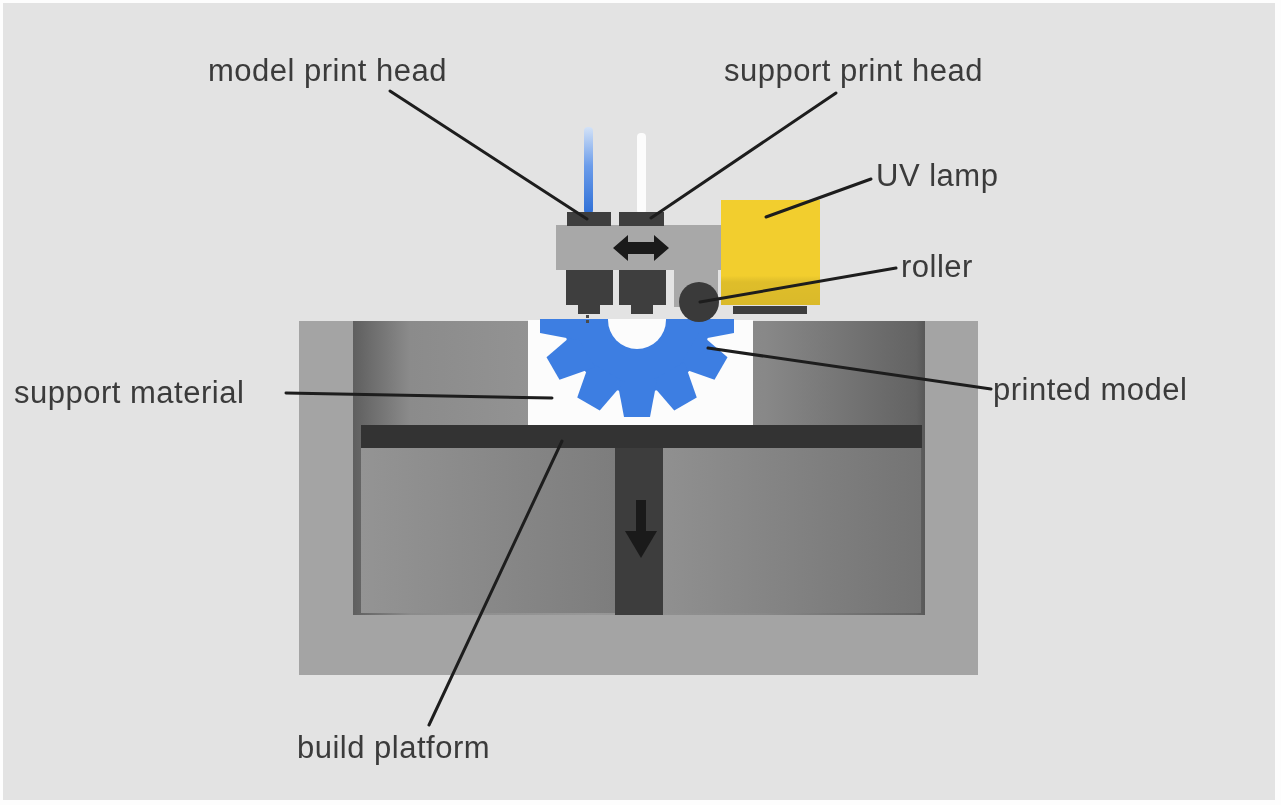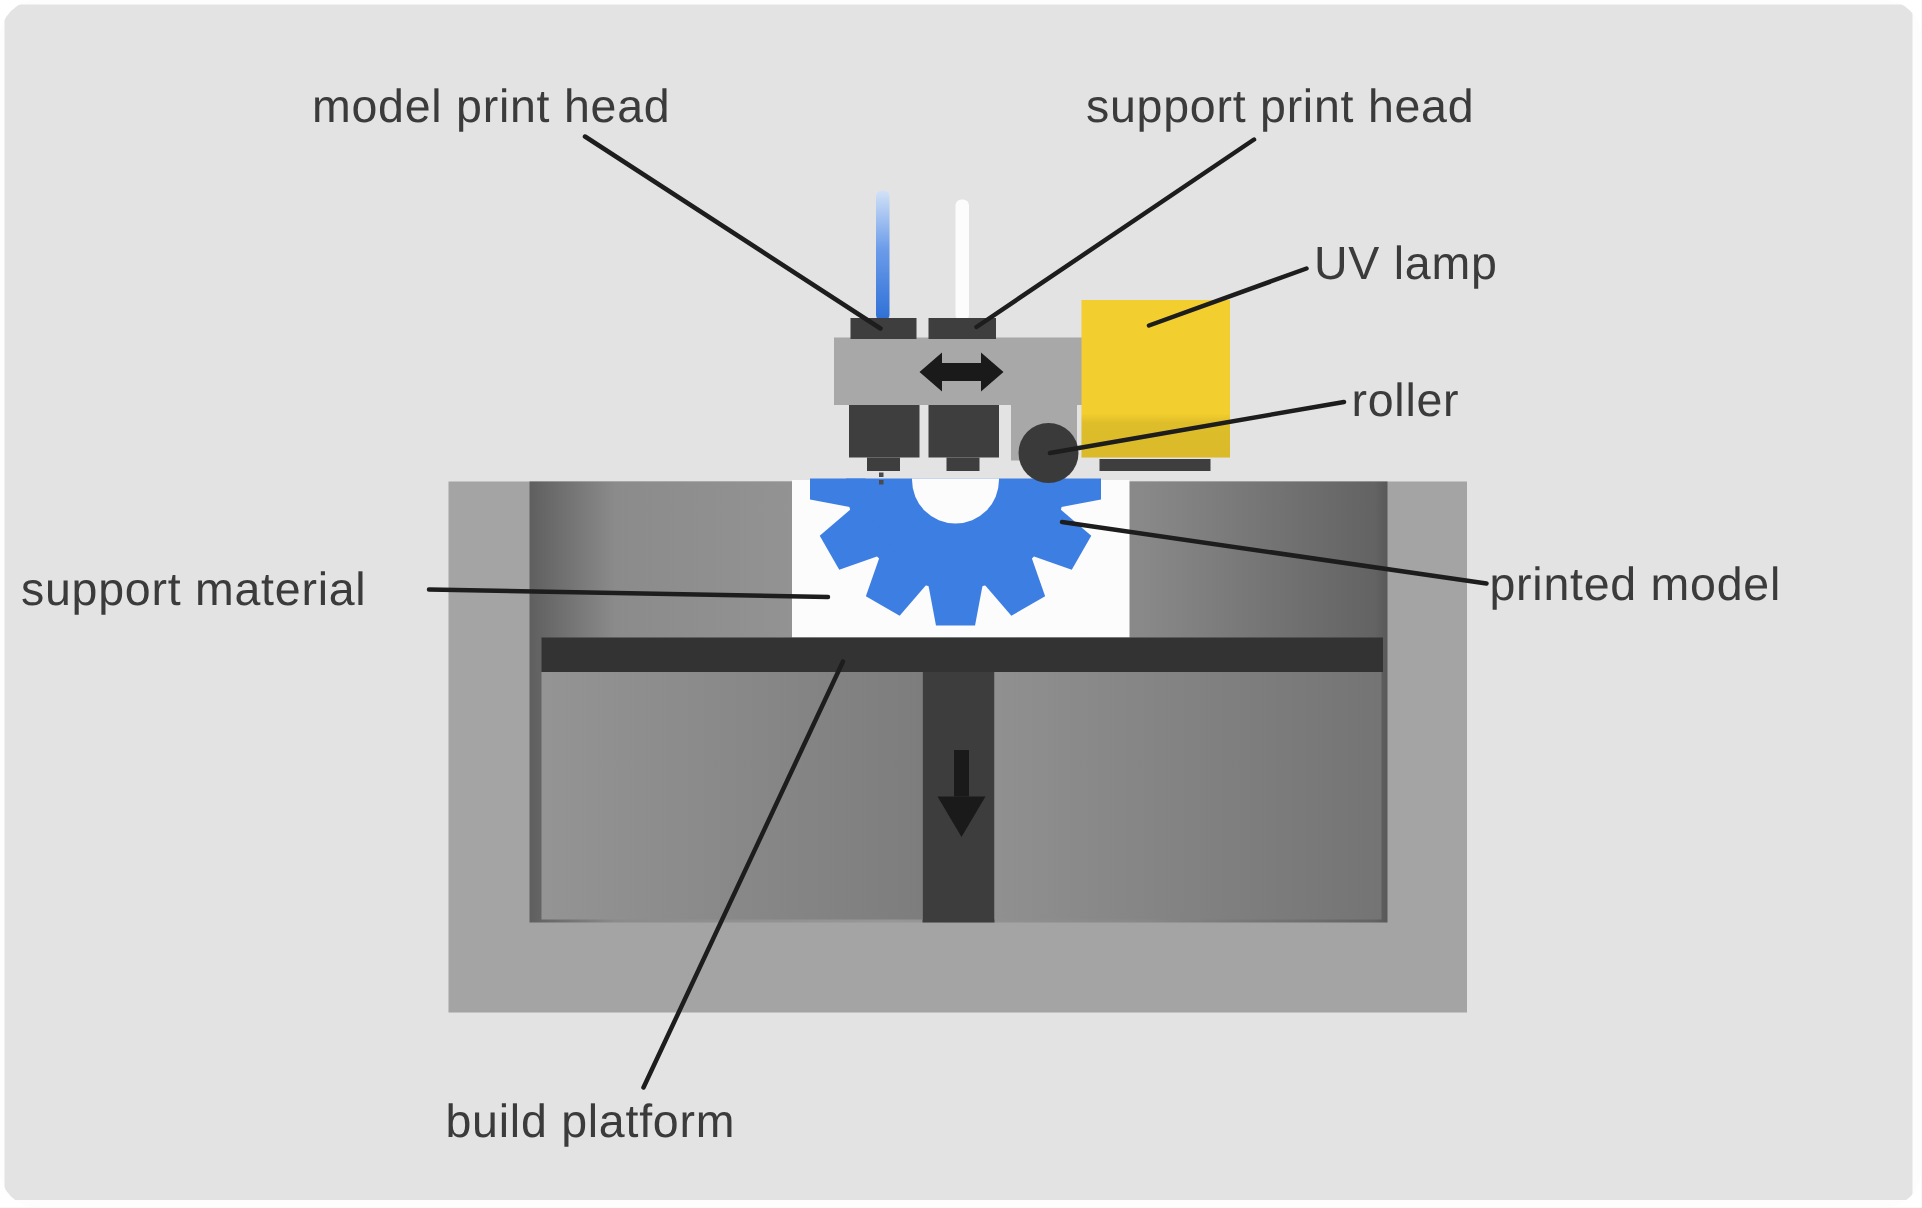--- a/index.html
+++ b/index.html
@@ -6,21 +6,20 @@
     margin: 0;
     padding: 0;
     background: #ffffff;
     font-family: "Liberation Sans", sans-serif;
   }
   .canvas-wrap {
     position: relative;
     width: 1281px;
     height: 805px;
     overflow: hidden;
-    border-radius: 25px;
   }
   svg { display: block; }
   .diagram-label {
     font-family: "Liberation Sans", sans-serif;
     font-size: 31px;
     font-weight: 400;
     letter-spacing: 0.5px;
   }
 </style>
 </head>

